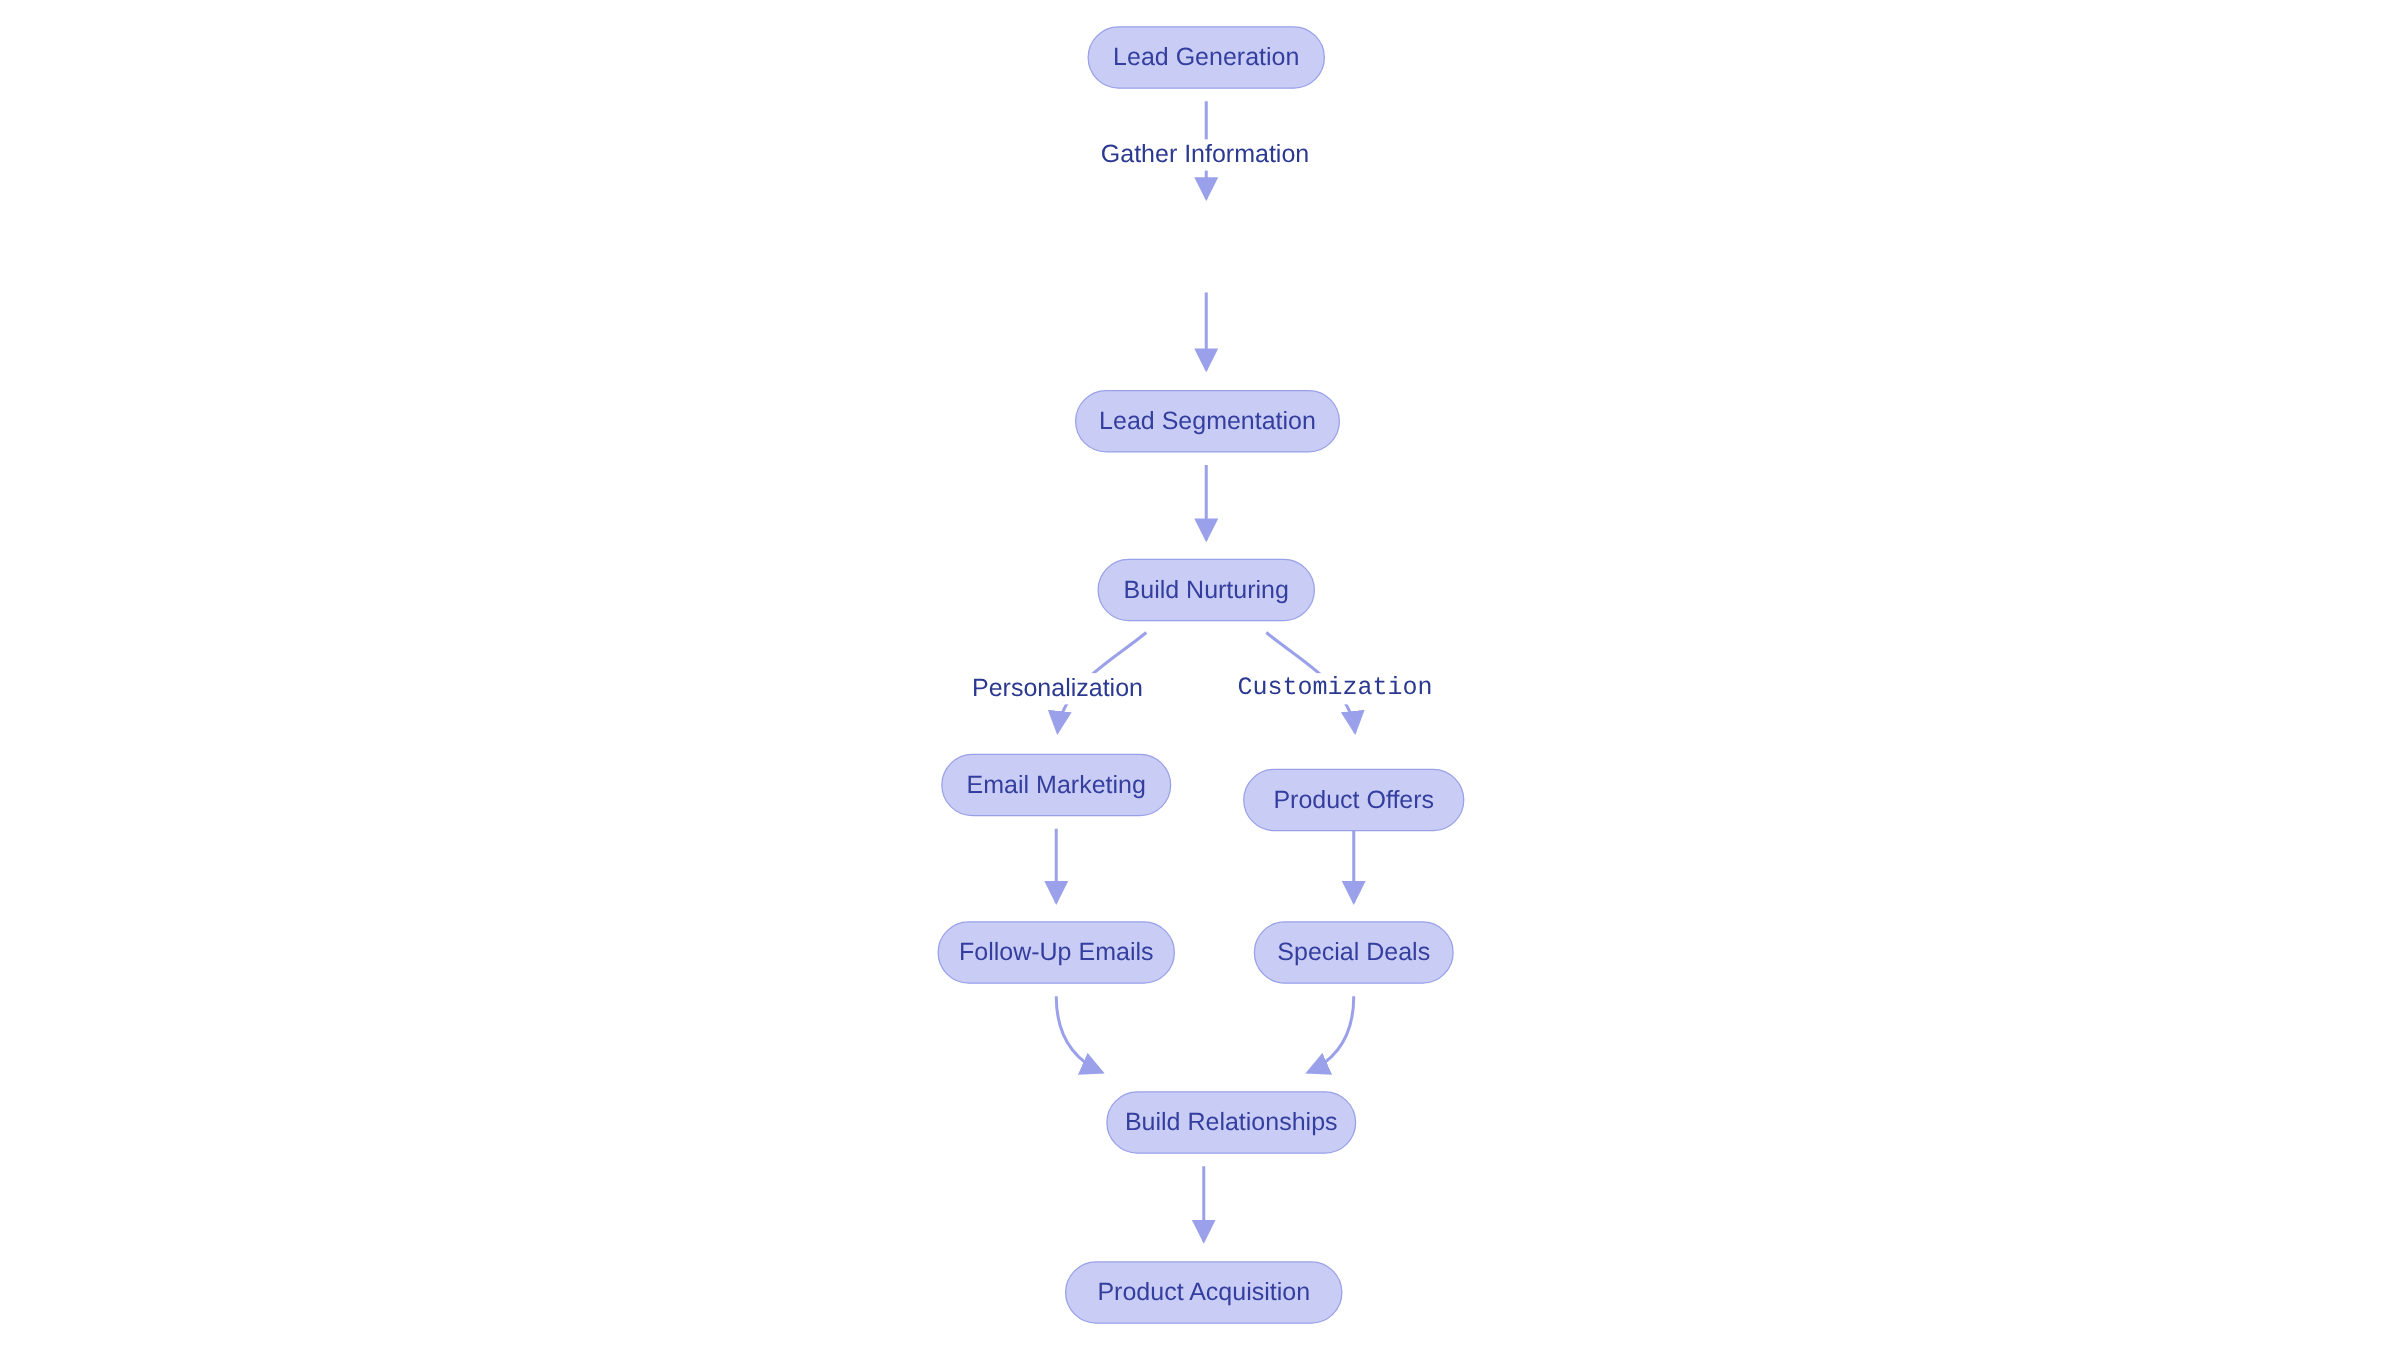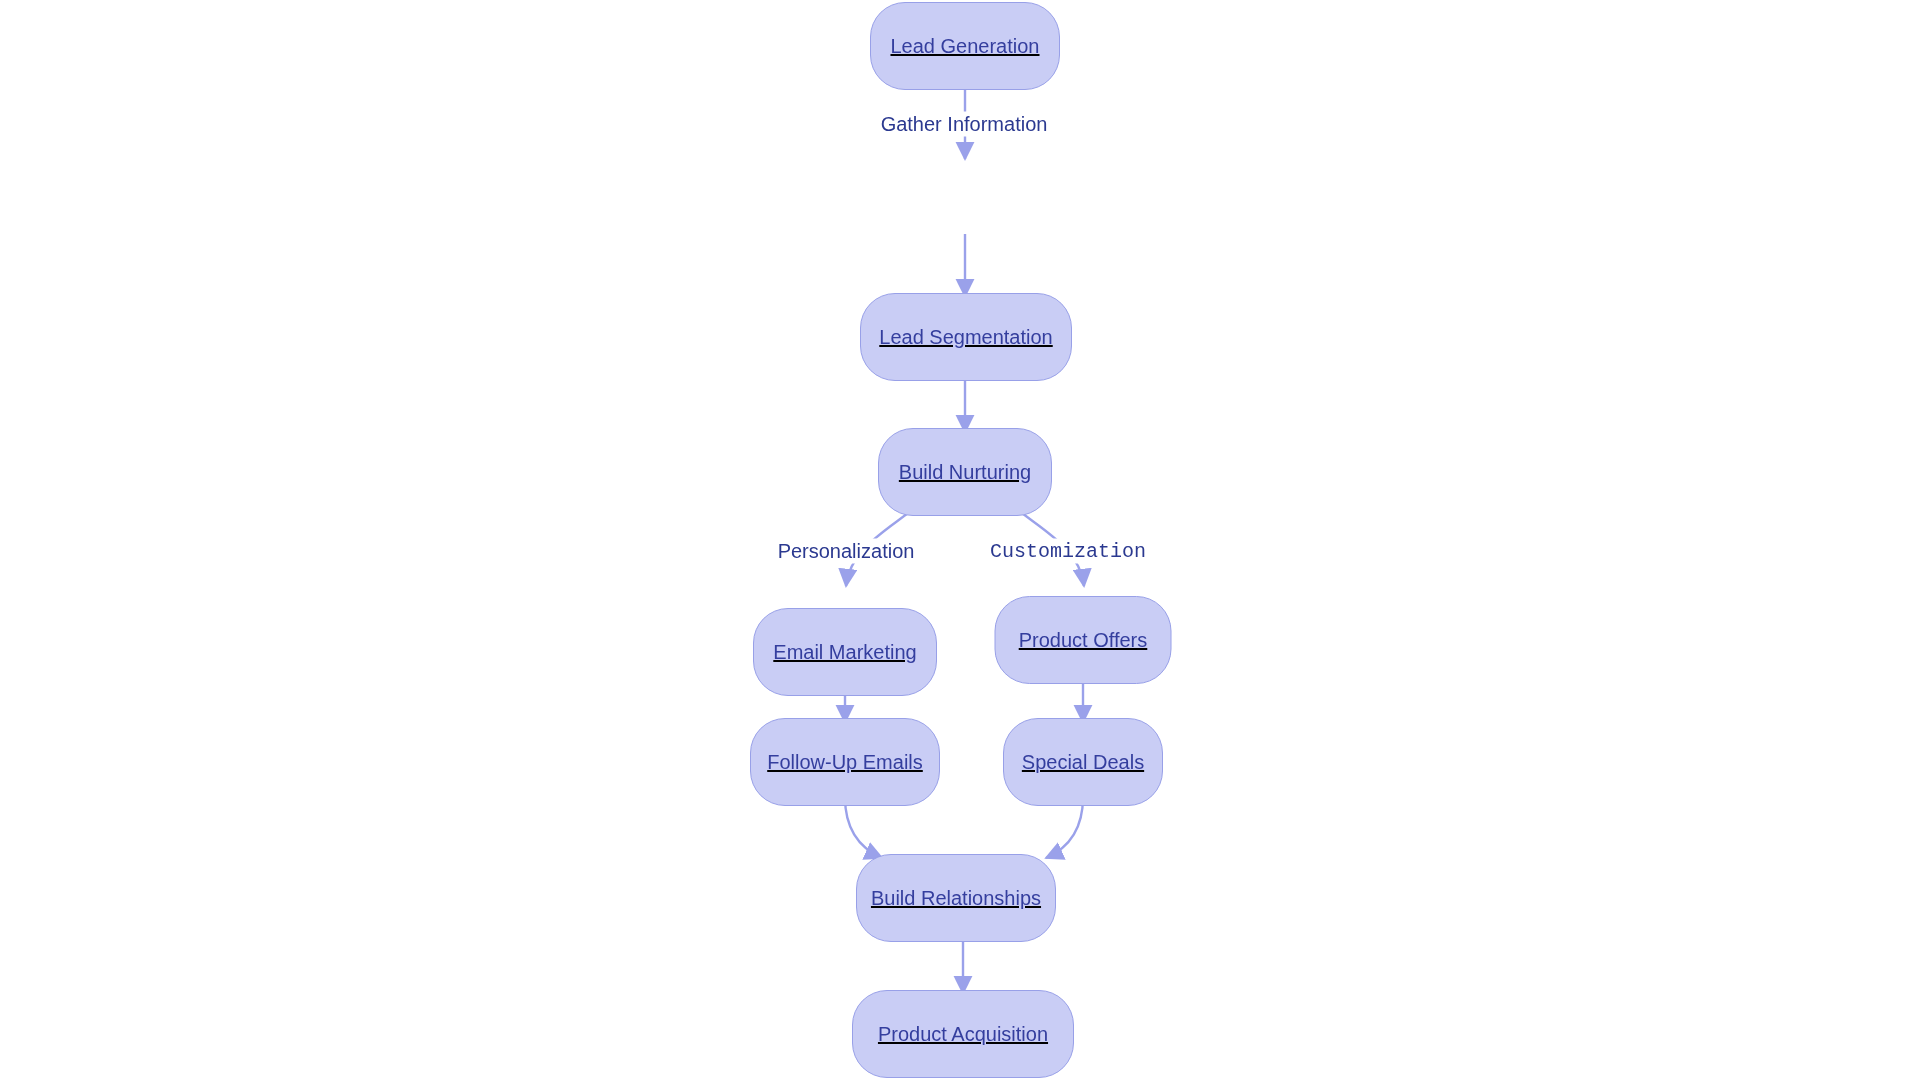--- a/index.html
+++ b/index.html
@@ -28,53 +28,52 @@
     width: 1920px; height: 1080px;
   }
   .edges-layer path.edge {
     fill: none;
     stroke: var(--edge);
     stroke-width: 2.4;
   }
   .node {
     position: absolute;
     transform: translate(-50%, -50%);
-    height: 88px;
+    height: 50px;
     border-radius: 35px;
     background: var(--node-fill);
     border: 1.5px solid var(--node-border);
     display: flex;
     align-items: center;
     justify-content: center;
-    text-decoration: underline;
   }
   .node-label {
     font-size: 20px;
     color: var(--node-text);
     white-space: nowrap;
   }
   .edge-label {
     position: absolute;
     transform: translate(-50%, -50%);
     background: var(--background);
     padding: 1px 5px;
     font-size: 20px;
     color: var(--edge-label-text);
     white-space: nowrap;
   }
   
   .n-lead-generation     { left: 965px;  top: 46px;   width: 190px; }
   .n-lead-scoring        { left: 965px;  top: 199px;  width: 156px; }
   .n-lead-segmentation   { left: 966px;  top: 337px;  width: 212px; }
   .n-lead-nurturing      { left: 965px;  top: 472px;  width: 174px; }
-  .n-email-marketing     { left: 845px;  top: 652px;  width: 184px; }
+  .n-email-marketing     { left: 845px;  top: 628px;  width: 184px; }
   .n-product-offers      { left: 1083px; top: 640px;  width: 177px; }
   .n-follow-up-emails    { left: 845px;  top: 762px;  width: 190px; }
   .n-special-deals       { left: 1083px; top: 762px;  width: 160px; }
-  .n-build-relationships { left: 956px;  top: 898px;  width: 200px; justify-content: center; }
+  .n-build-relationships { left: 985px;  top: 898px;  width: 200px; justify-content: center; }
   .n-customer-acquisition{ left: 963px;  top: 1034px; width: 222px; }
   
   .l-gather-information { left: 964px;  top: 124px; }
   .l-personalization    { left: 846px;  top: 551px; }
   .l-customization      { left: 1068px; top: 551px; font-family: Liberation Mono, monospace; }
 </style>
 </head>
 <body>
 
 <div class="canvas">

